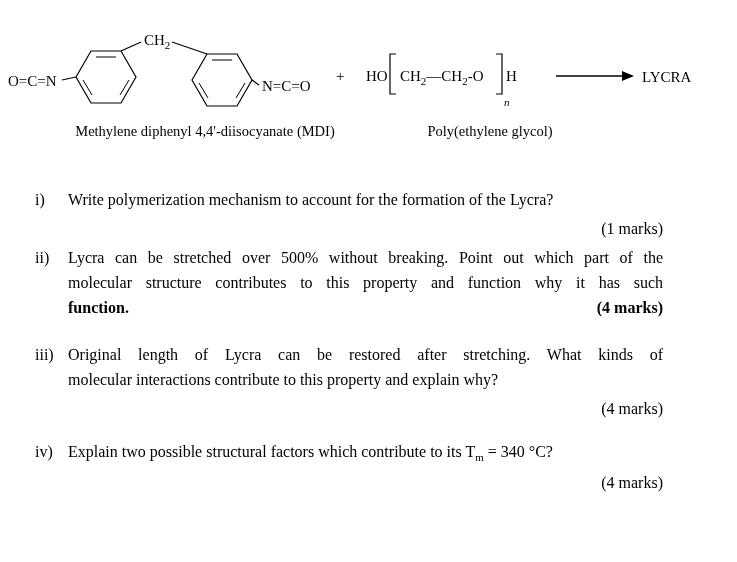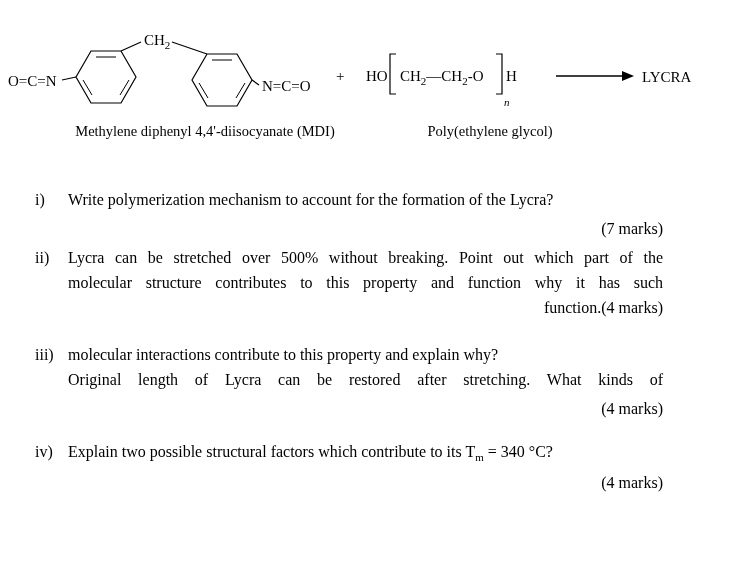--- a/index.html
+++ b/index.html
@@ -18,21 +18,21 @@
   .bond { stroke:#000; stroke-width:1.2; fill:none; }
   .thin { stroke:#000; stroke-width:1; fill:none; }
   .arrowline { stroke:#000; stroke-width:1.5; }
   .arrowhead { fill:#000; stroke:none; }
   .parts { margin-left:35px; width:628px; }
   .part-row { display:flex; }
   .pnum { width:33px; flex:none; line-height:25px; }
   .ptext { width:595px; }
   .pline { line-height:25px; }
   .just { text-align:justify; text-align-last:justify; }
-  .lastline { display:flex; justify-content:flex-end; }
+  .lastline { display:flex; justify-content:space-between;font-weight:bold; }
   .marks { text-align:right; line-height:25px; margin-top:4px; }
   .part-i { margin-top:38px; }
   .part-ii { margin-top:4px; }
   .part-iii { margin-top:22px; }
   .part-iv { margin-top:18px; }
   .part-iv .marks { margin-top:0; }
   sub { font-size:11px; }
 </style>
 </head>
 <body>
@@ -82,43 +82,43 @@
 
   <div class="parts">
 
     <div class="part part-i">
       <div class="part-row">
         <span class="pnum">i)</span>
         <div class="ptext">
           <div class="pline">Write polymerization mechanism to account for the formation of the Lycra?</div>
         </div>
       </div>
-      <div class="marks">(7 marks)</div>
+      <div class="marks">(1 marks)</div>
     </div>
 
     <div class="part part-ii">
       <div class="part-row">
         <span class="pnum">ii)</span>
         <div class="ptext">
           <div class="pline just">Lycra can be stretched over 500% without breaking. Point out which part of the</div>
           <div class="pline just">molecular structure contributes to this property and function why it has such</div>
           <div class="pline lastline">
             <span>function.</span>
             <span class="marks-inline">(4 marks)</span>
           </div>
         </div>
       </div>
     </div>
 
     <div class="part part-iii">
       <div class="part-row">
         <span class="pnum">iii)</span>
         <div class="ptext">
+          <div class="pline just">Original length of Lycra can be restored after stretching. What kinds of</div>
           <div class="pline">molecular interactions contribute to this property and explain why?</div>
-          <div class="pline just">Original length of Lycra can be restored after stretching. What kinds of</div>
         </div>
       </div>
       <div class="marks">(4 marks)</div>
     </div>
 
     <div class="part part-iv">
       <div class="part-row">
         <span class="pnum">iv)</span>
         <div class="ptext">
           <div class="pline"><span>Explain two possible structural factors which contribute to its T</span><sub>m</sub><span> = 340 °C?</span></div>

